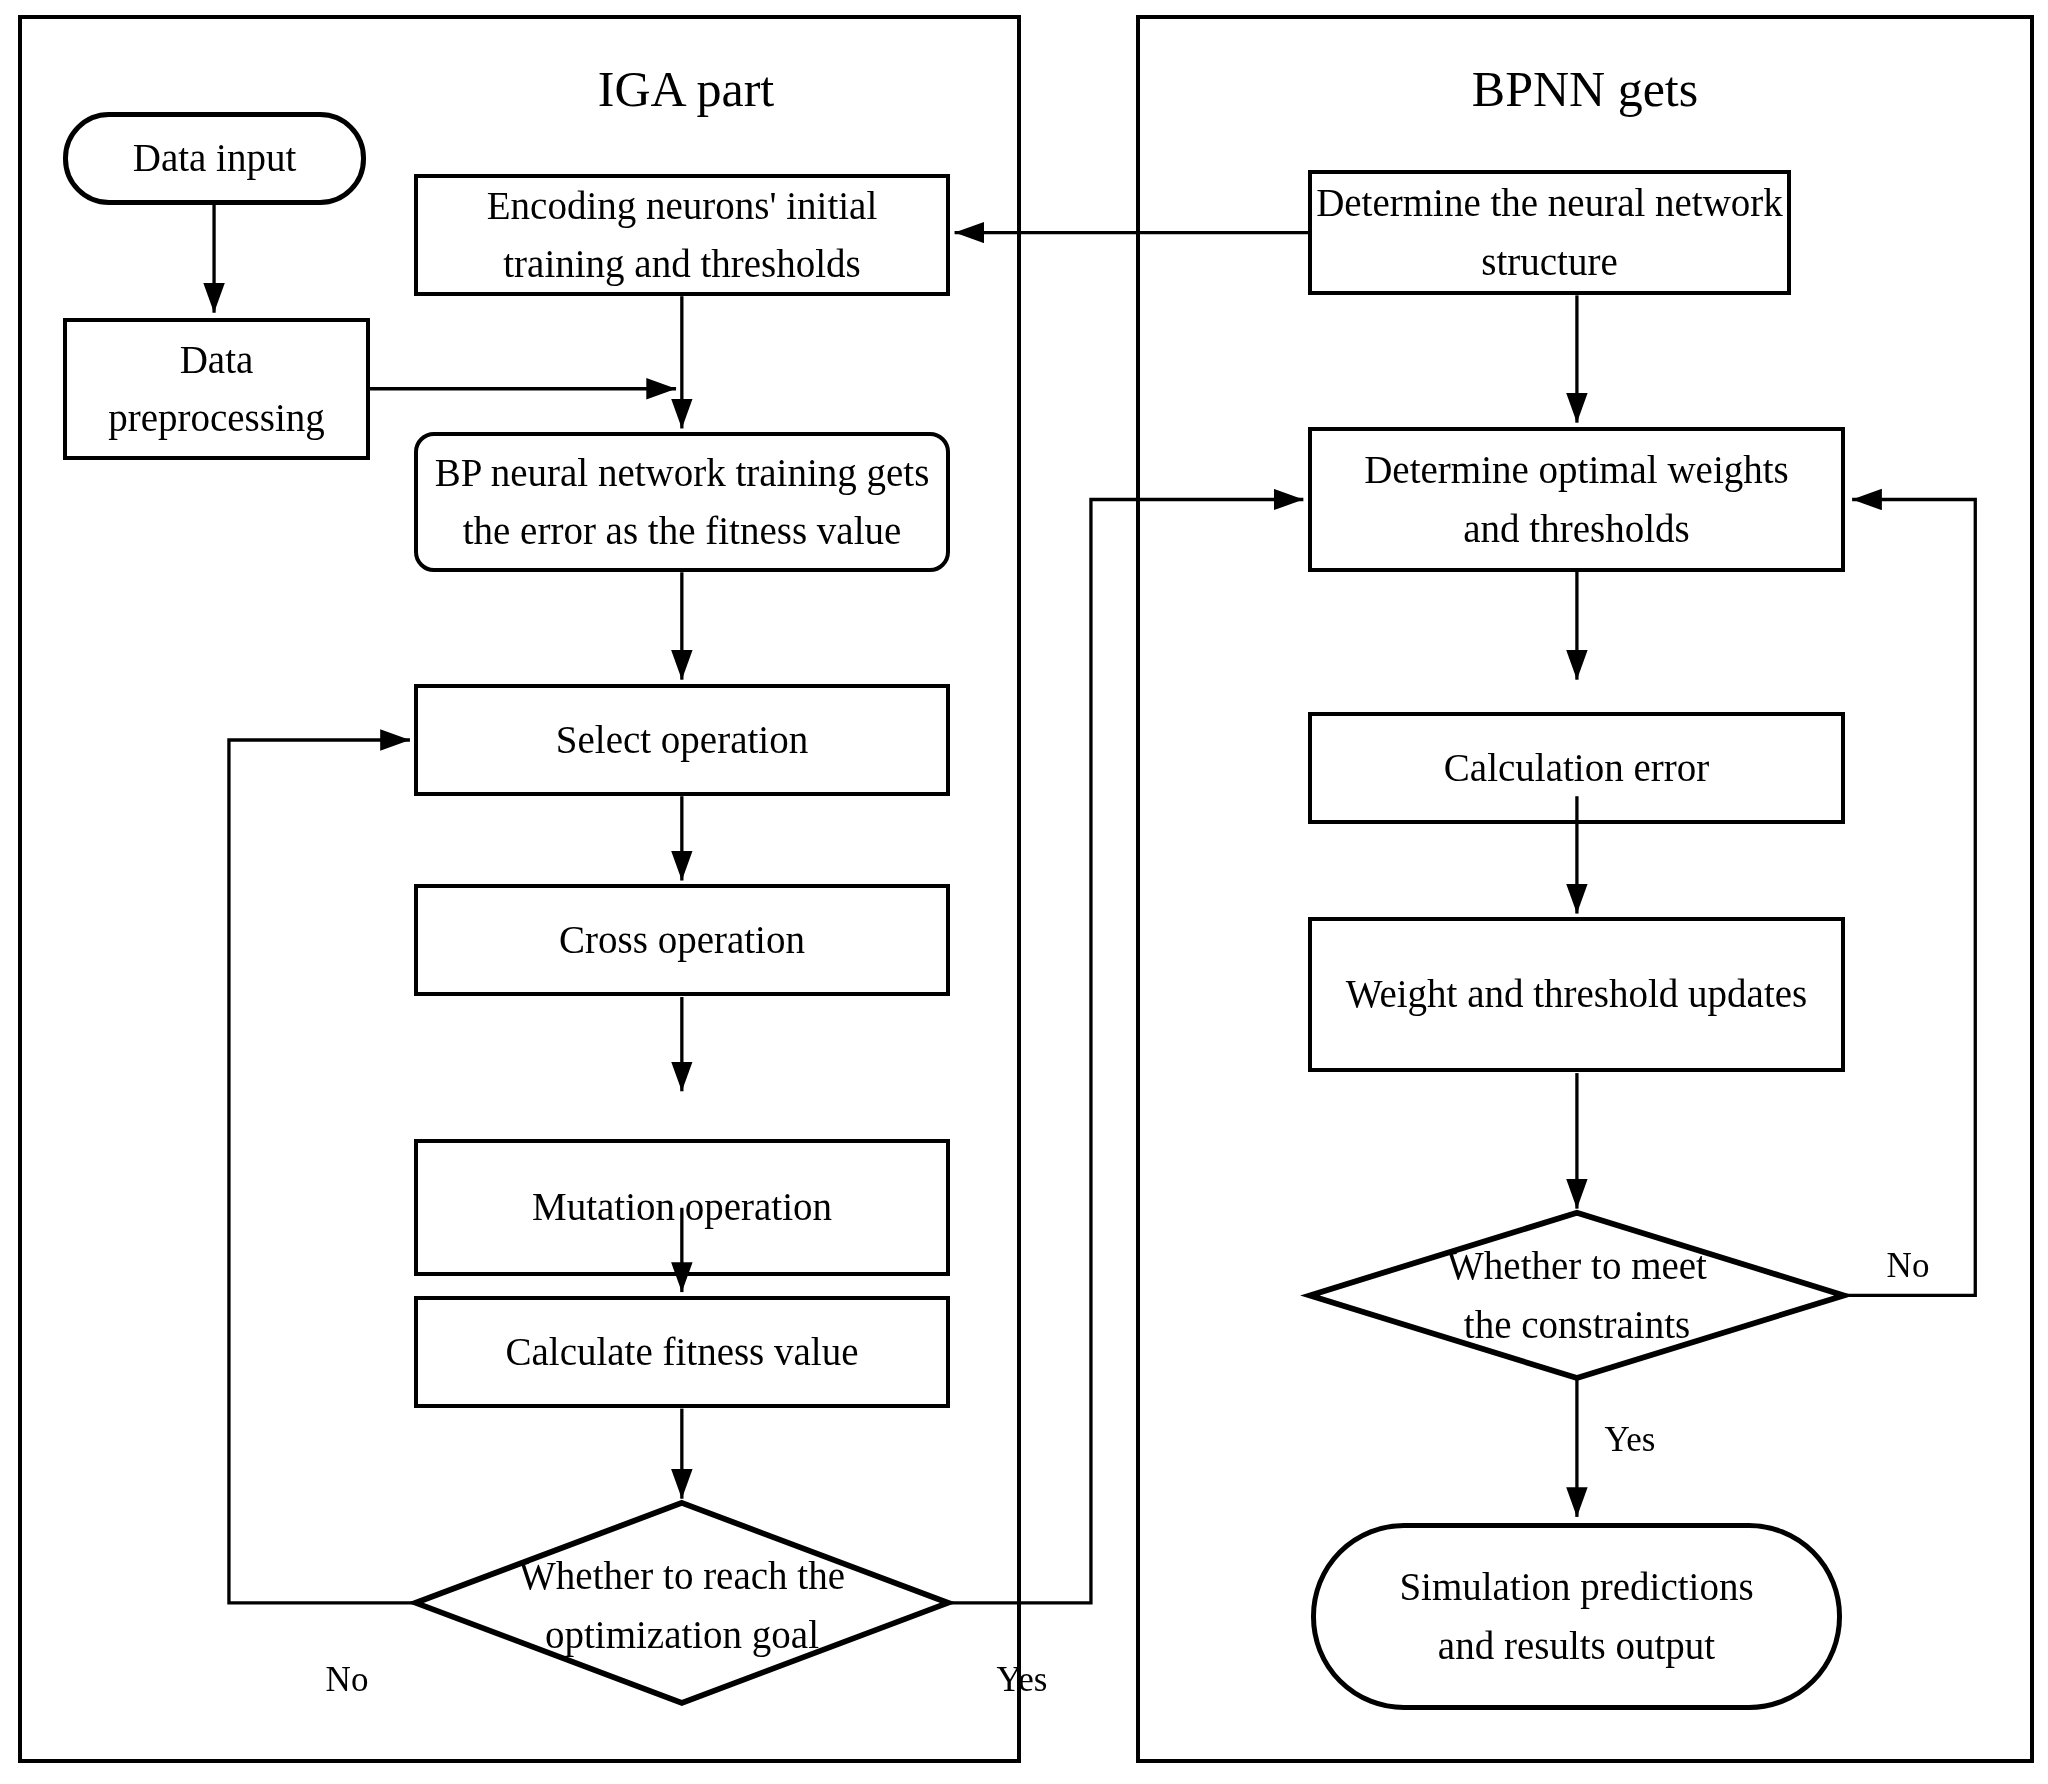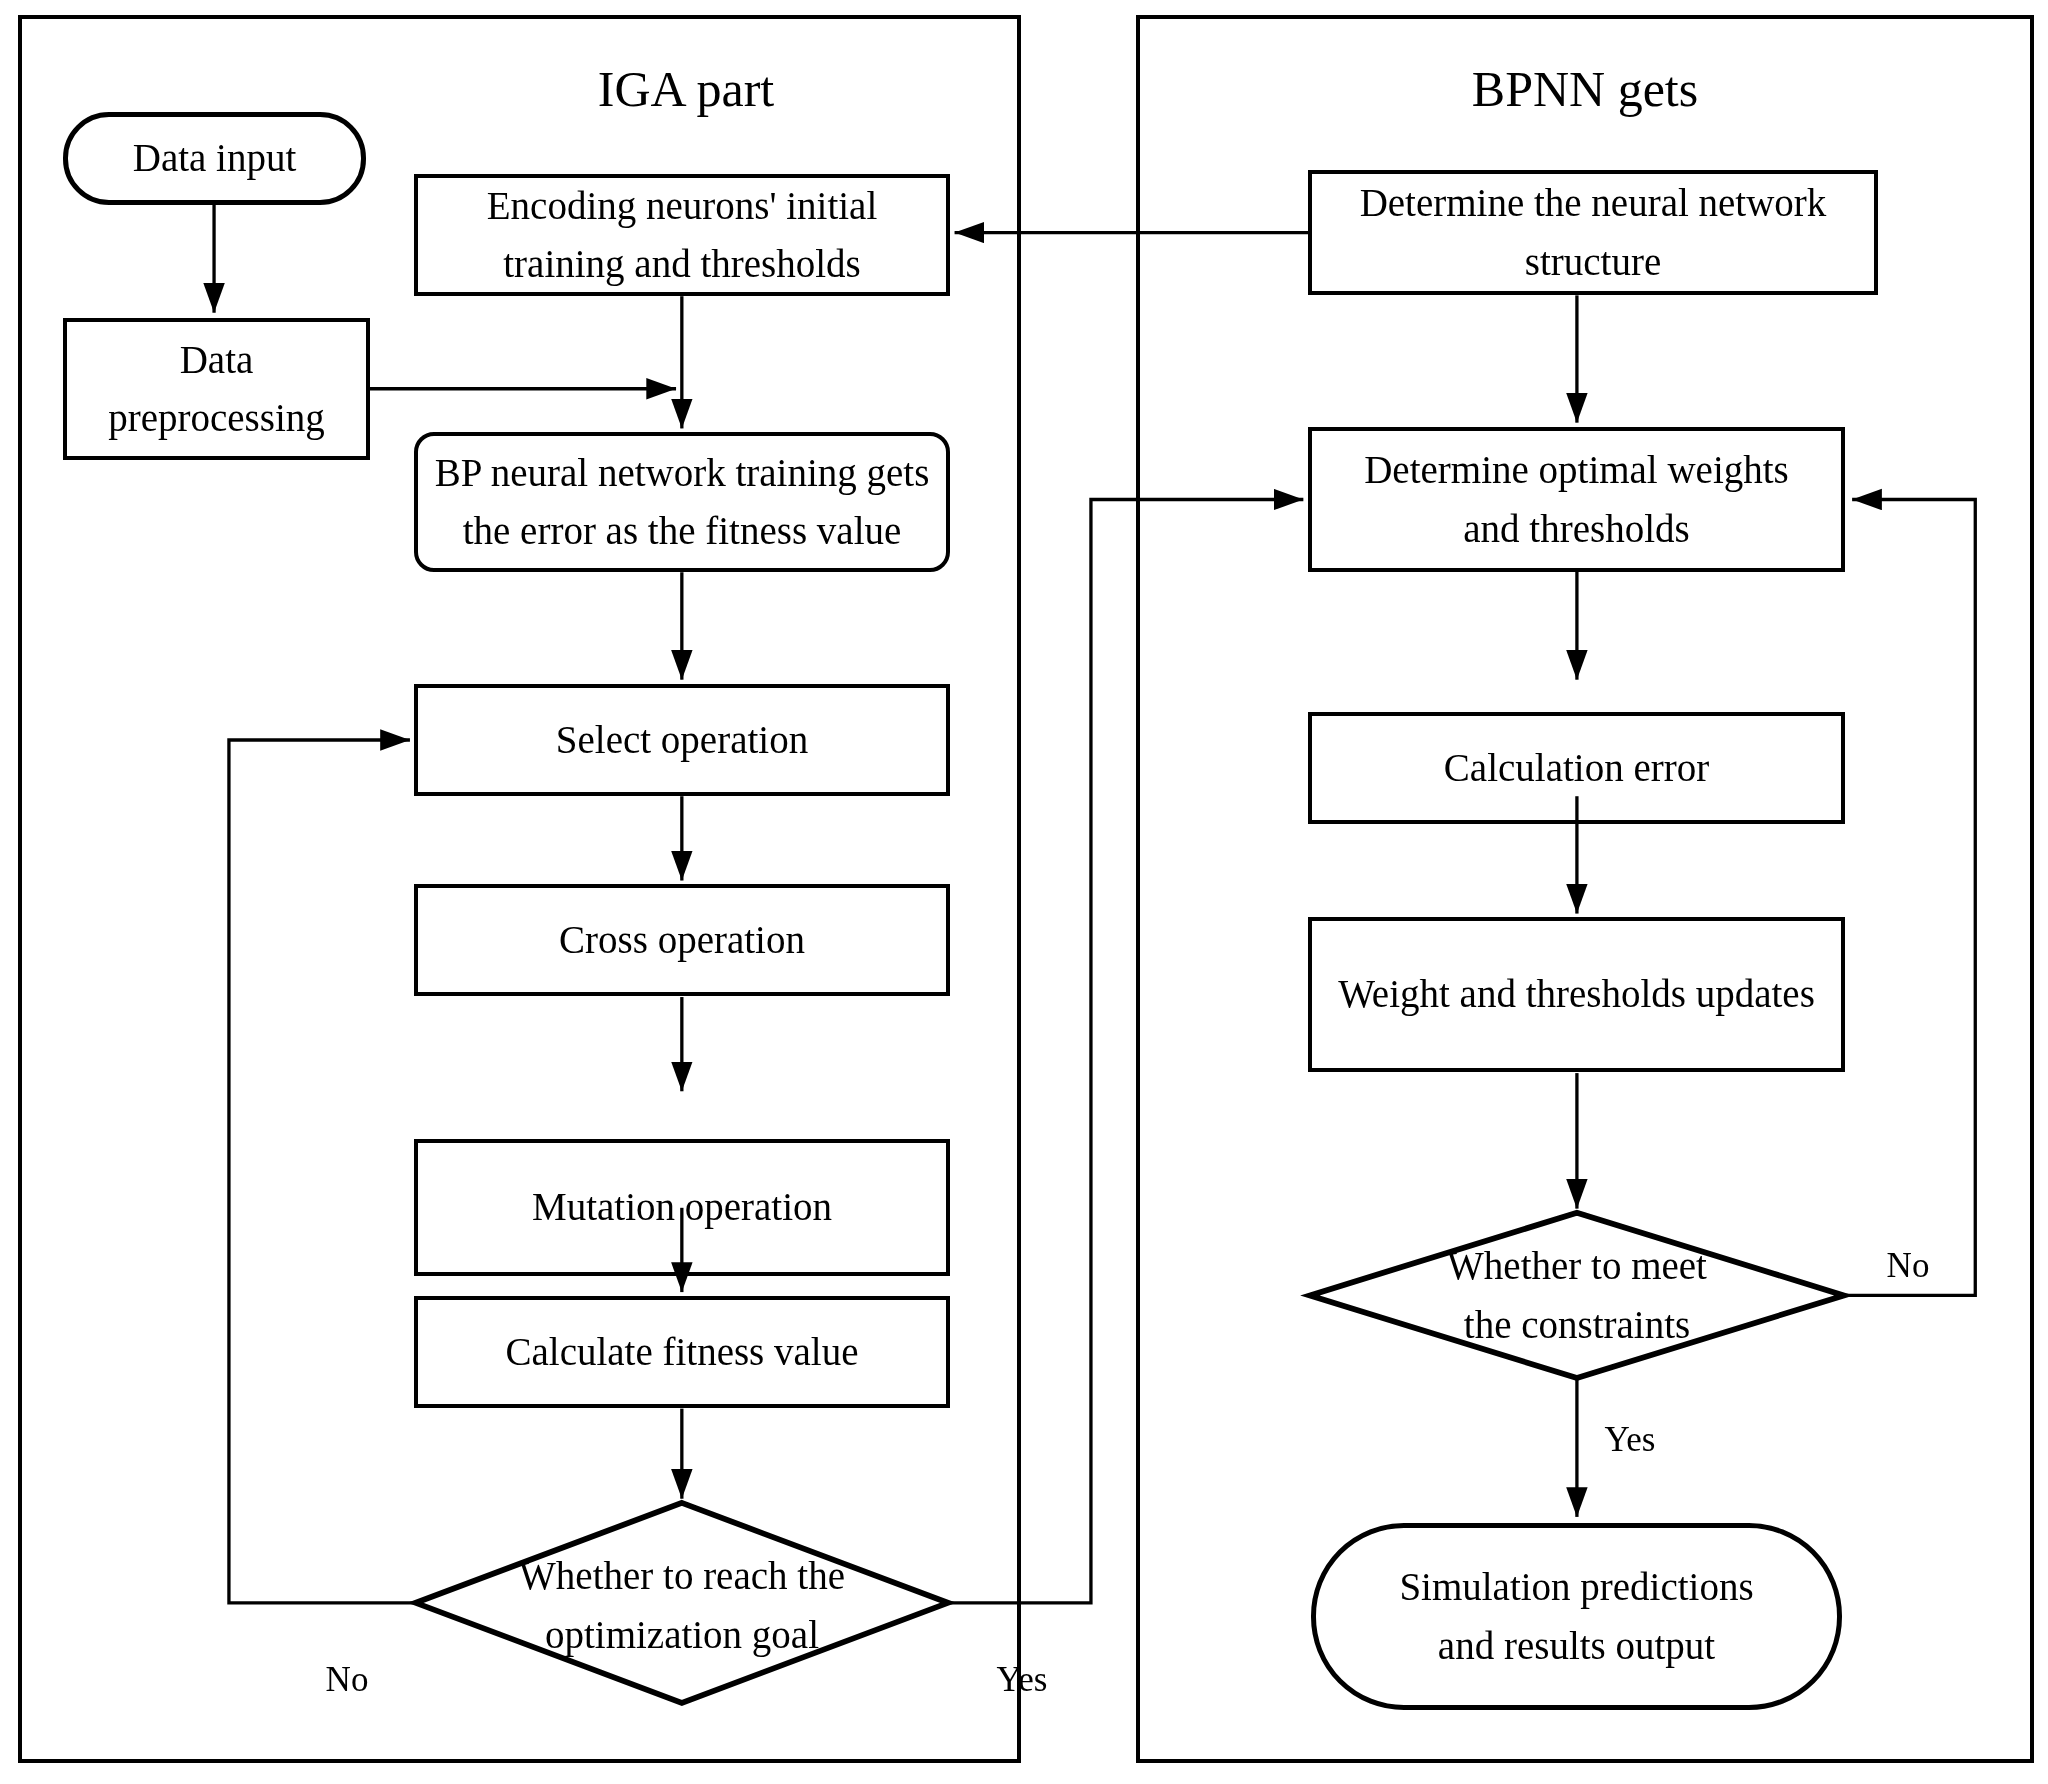--- a/index.html
+++ b/index.html
@@ -135,29 +135,29 @@
 
   <div class="node" style="left:414px; top:884px; width:536px; height:112px;">Cross operation</div>
 
   <div class="node" style="left:414px; top:1139px; width:536px; height:137px;">Mutation operation</div>
 
   <div class="node" style="left:414px; top:1296px; width:536px; height:112px;">Calculate fitness value</div>
 
   <div class="dlabel" style="left:682px; top:1605px;">Whether to reach the
 optimization goal</div>
 
-  <div class="node" style="left:1308px; top:170px; width:570px; height:125px;">Determine the neural network
+  <div class="node" style="left:1308px; top:170px; width:483px; height:125px;">Determine the neural network
 structure</div>
 
   <div class="node" style="left:1308px; top:427px; width:537px; height:145px;">Determine optimal weights
 and thresholds</div>
 
   <div class="node" style="left:1308px; top:712px; width:537px; height:112px;">Calculation error</div>
 
-  <div class="node" style="left:1308px; top:917px; width:537px; height:155px;">Weight and thresholds updates</div>
+  <div class="node" style="left:1308px; top:917px; width:537px; height:155px;">Weight and threshold updates</div>
 
   <div class="dlabel" style="left:1577px; top:1295px;">Whether to meet
 the constraints</div>
 
   <div class="node stadium" style="left:1311px; top:1523px; width:531px; height:187px; border-radius:93px;">Simulation predictions
 and results output</div>
 
   <div class="edge-label" style="left:347px; top:1680px;">No</div>
   <div class="edge-label" style="left:1022px; top:1680px;">Yes</div>
   <div class="edge-label" style="left:1908px; top:1266px;">No</div>

